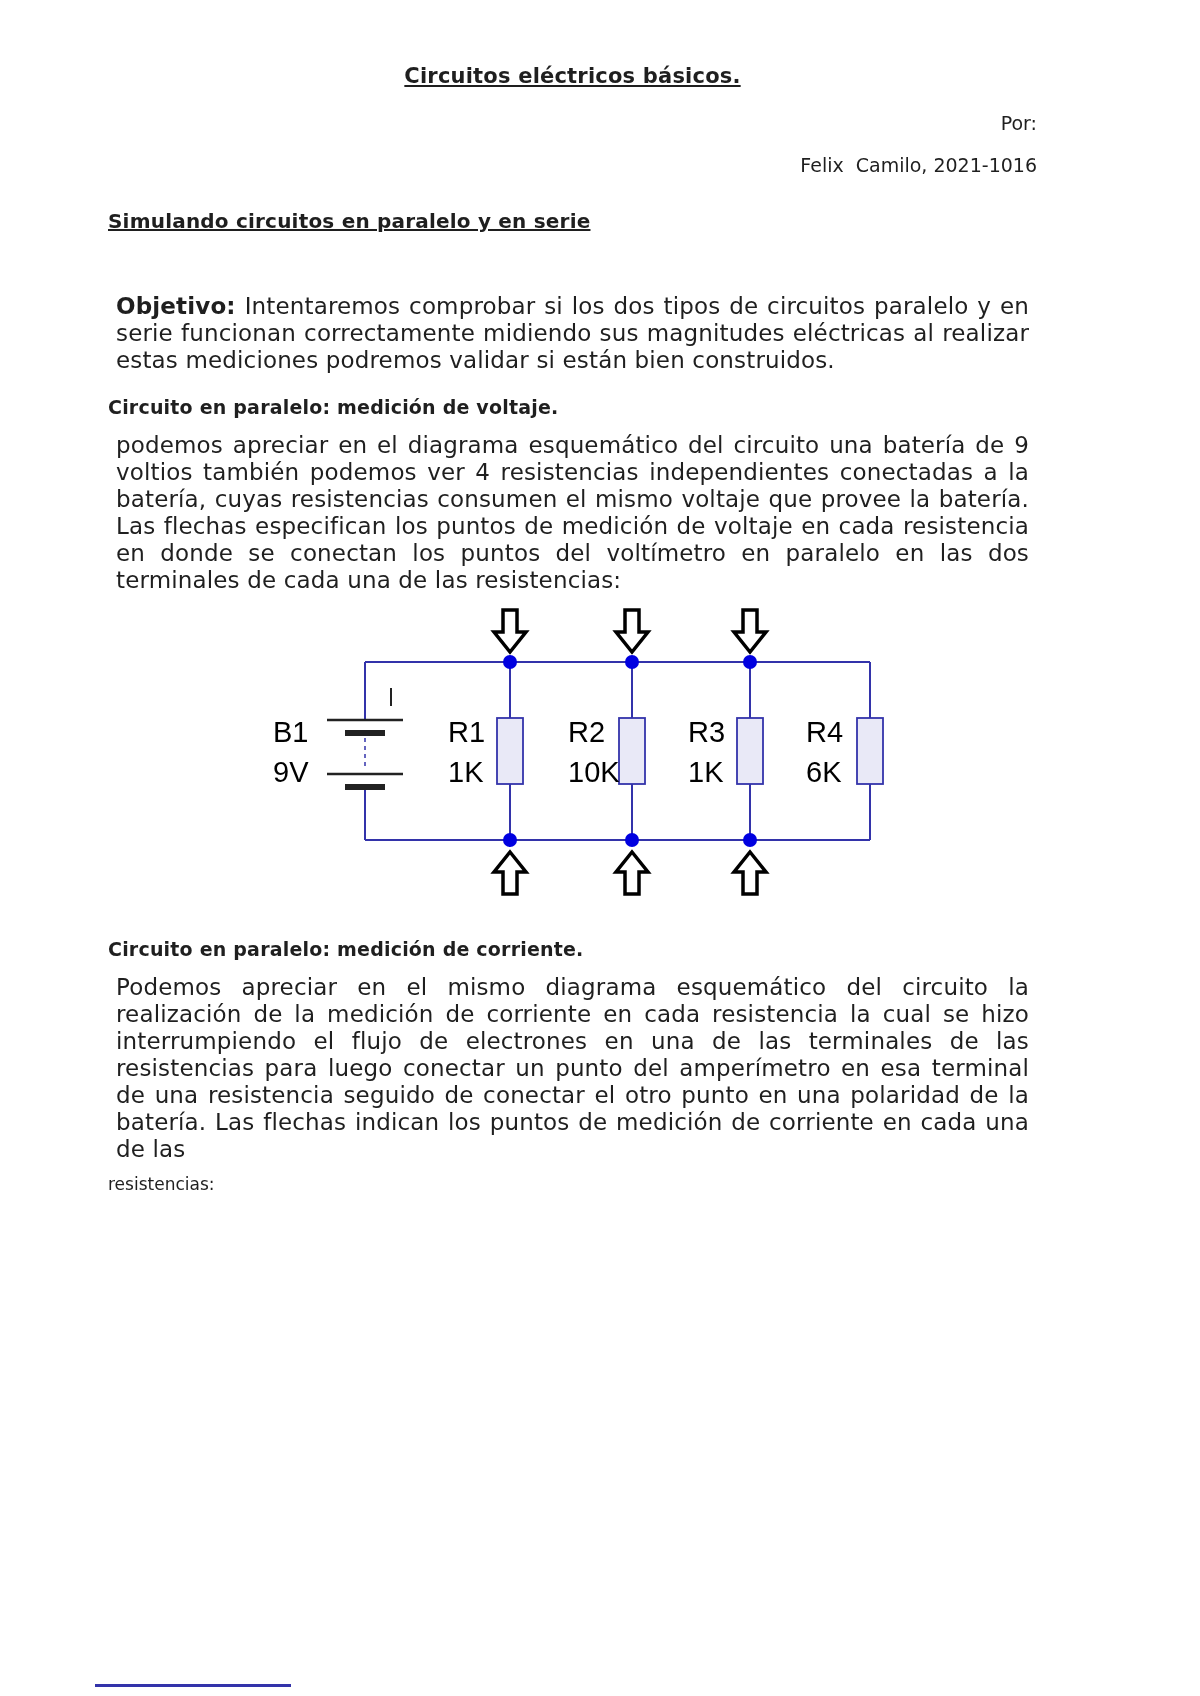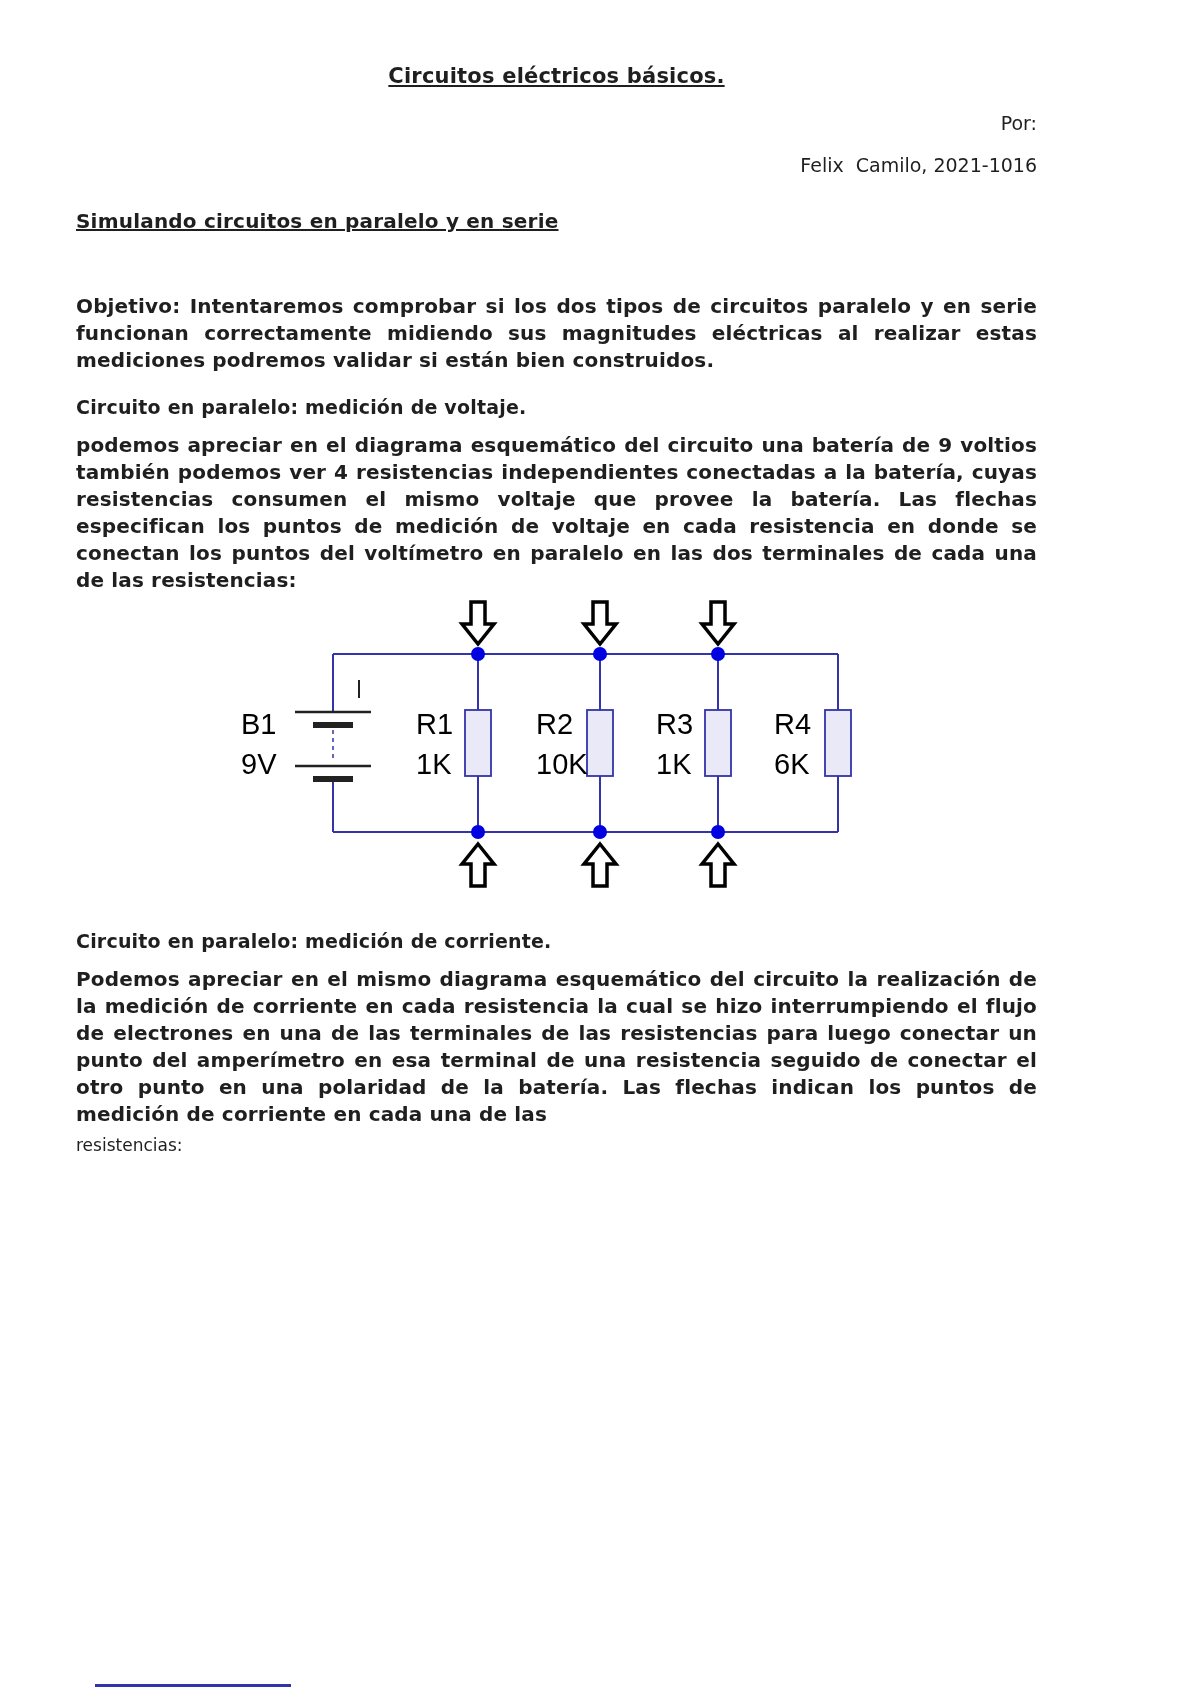--- a/index.html
+++ b/index.html
@@ -5,37 +5,37 @@
   html, body { margin: 0; padding: 0; }
   body {
     width: 1200px;
     height: 1696px;
     background: #ffffff;
     font-family: "DejaVu Sans", "Liberation Sans", sans-serif;
     color: #1f1f1f;
     position: relative;
     overflow: hidden;
   }
-  .page { padding: 64px 163px 0 76px; }
+  .page { padding: 64px 163px 0 108px; }
 
   h1.title {
     font-size: 21px; font-weight: bold; text-decoration: underline;
     text-align: center; margin: 0 0 24px 0; letter-spacing: .2px;
   }
   .byline { text-align: right; font-size: 19px; margin: 0 0 32px 0; }
   .byline p { margin: 0 0 19px 0; line-height: 23px; white-space: pre-wrap; }
 
   h2.subtitle {
     font-size: 20px; font-weight: bold; text-decoration: underline;
     margin: 0; letter-spacing: .2px;
   }
 
   p.para {
-    font-size: 20px; line-height: 27px; text-align: justify;
-    letter-spacing: .15px; margin: 0; font-weight: bold;
+    font-size: 23px; line-height: 27px; text-align: justify;
+    letter-spacing: .15px; margin: 8px;
   }
   p.objective { margin-top: 60px; }
 
   h3.proc {
     font-size: 19px; font-weight: bold; text-decoration: underline;
     margin: 48px 0 0 0; letter-spacing: .2px;
   }
   h4.sec {
     font-size: 19px; font-weight: bold; margin: 22px 0 0 0; letter-spacing: .2px;
   }

